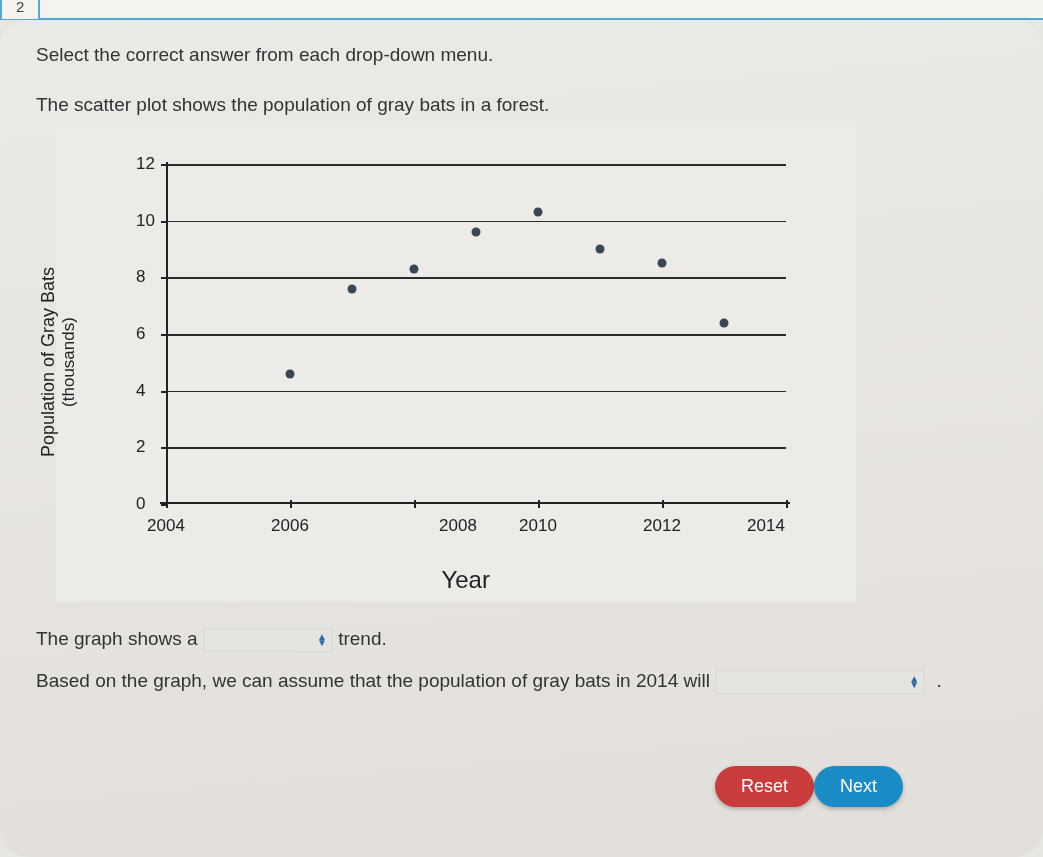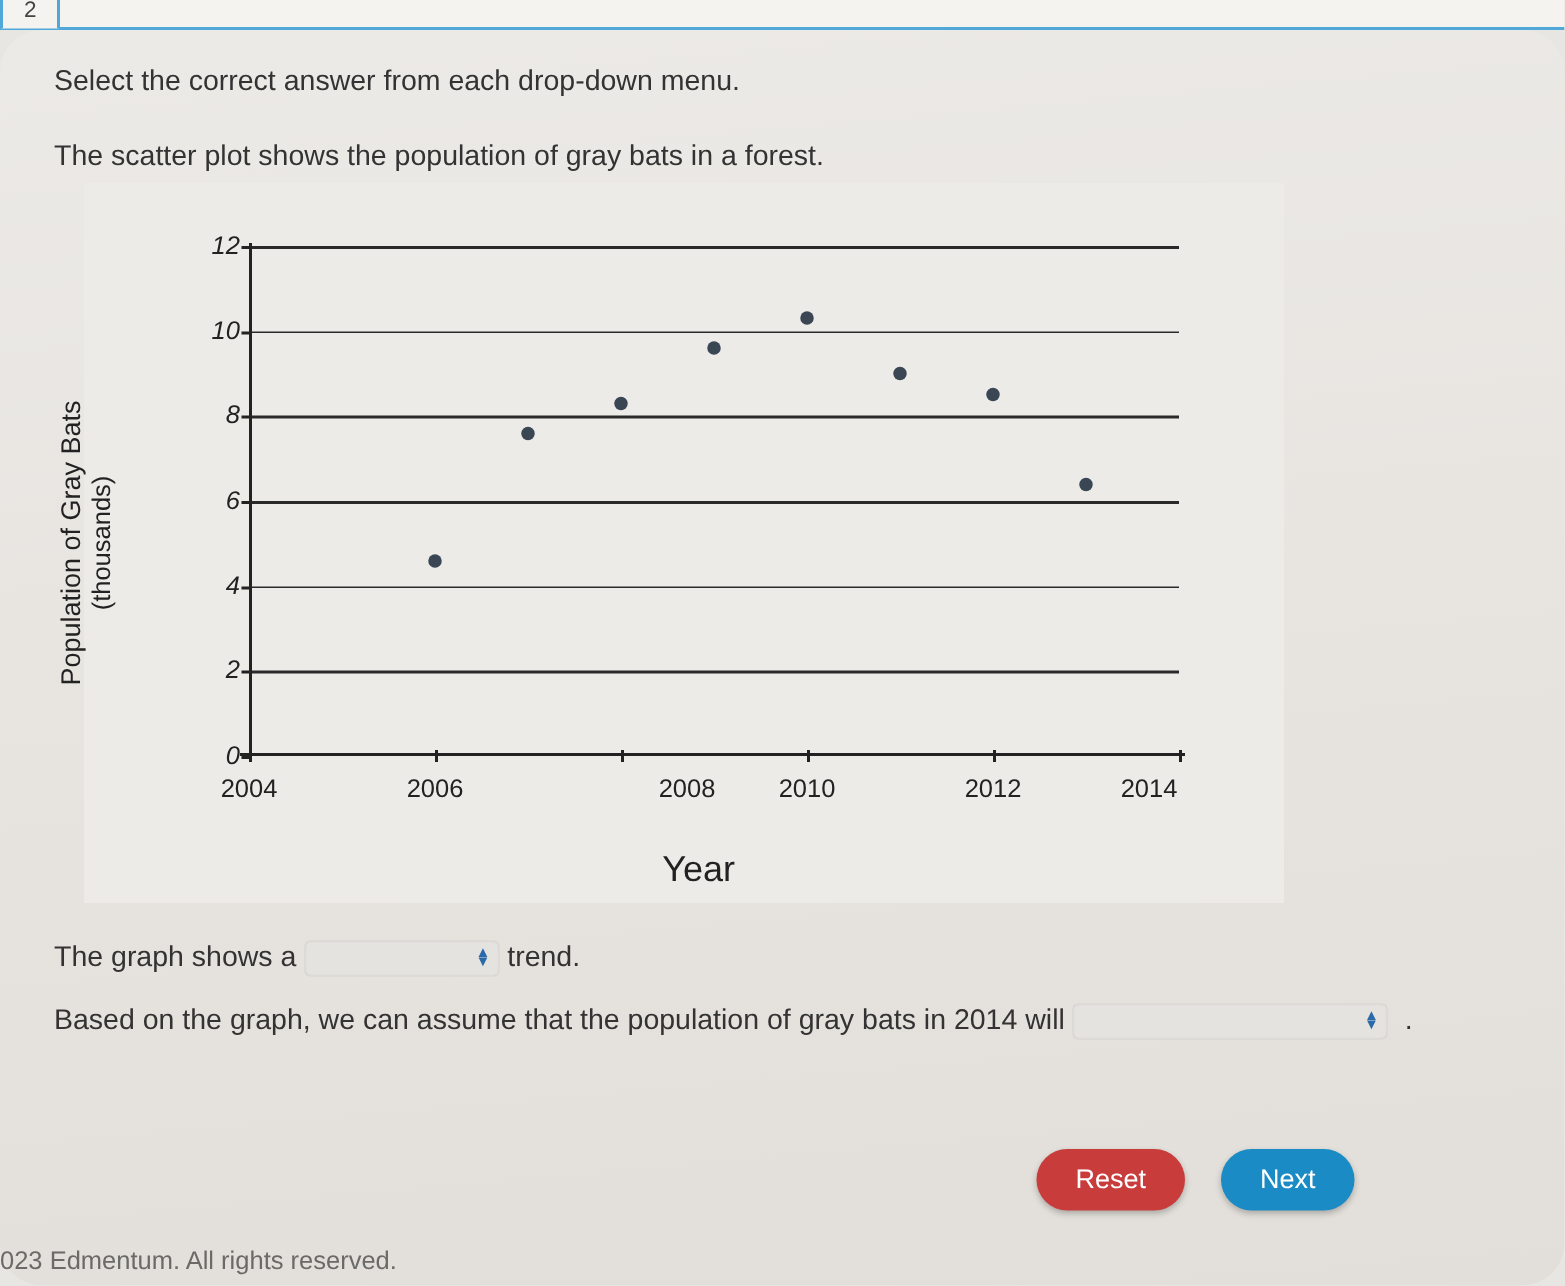--- a/index.html
+++ b/index.html
@@ -81,21 +81,21 @@
       position: absolute;
       left: 110px;
       top: 52px;
       width: 620px;
       height: 340px;
     }
     .axis-line { position: absolute; background: #222; }
     .y-axis-line { left: 0; top: -12px; width: 2px; height: 342px; }
     .x-axis-line { left: -6px; bottom: 10px; height: 2px; width: 630px; }
     .gridline { position: absolute; left: 0; width: 620px; height: 1.5px; background: #2a2a2a; }
-    .y-tick-label { position: absolute; left: -30px; width: 24px; text-align: right; font-size: 17px; color: #222; transform: translateY(-50%); font-style: italic; }
+    .y-tick-label { position: absolute; left: -30px; width: 24px; font-size: 17px; color: #222; transform: translateY(-50%); }
     .y-tick-mark { position: absolute; left: -5px; width: 7px; height: 2px; background: #222; }
     .x-tick-label { position: absolute; bottom: -22px; font-size: 17px; color: #222; transform: translateX(-50%); }
     .x-tick-mark { position: absolute; bottom: 6px; width: 2px; height: 8px; background: #222; }
     .data-point { position: absolute; width: 9px; height: 9px; background: #3a4654; border-radius: 50%; transform: translate(-50%, 50%); }
     .answer-section { font-size: 19px; color: #333; line-height: 2; }
     .answer-line { margin-bottom: 4px; }
     .dropdown {
       display: inline-block;
       min-width: 130px;
       background: #e5e3df;
@@ -114,21 +114,20 @@
       transform: translateY(-50%);
       font-size: 10px;
       color: #2a6aa8;
       line-height: 6px;
     }
     .button-row {
       position: absolute;
       right: 140px;
       bottom: 50px;
       display: flex;
-      gap: 24px;
     }
     .btn {
       padding: 10px 26px;
       border-radius: 22px;
       color: #fff;
       font-size: 18px;
       border: none;
       cursor: pointer;
       box-shadow: 0 2px 4px rgba(0,0,0,0.25);
     }
@@ -224,14 +223,13 @@
       </span>
       <span class="period">.</span>
     </div>
   </div>
 
   <div class="button-row">
     <button class="btn btn-reset">Reset</button>
     <button class="btn btn-next">Next</button>
   </div>
 
-  <div class="footer">023 Edmentum. All rights reserved.</div>
 </div>
 
 </body></html>

